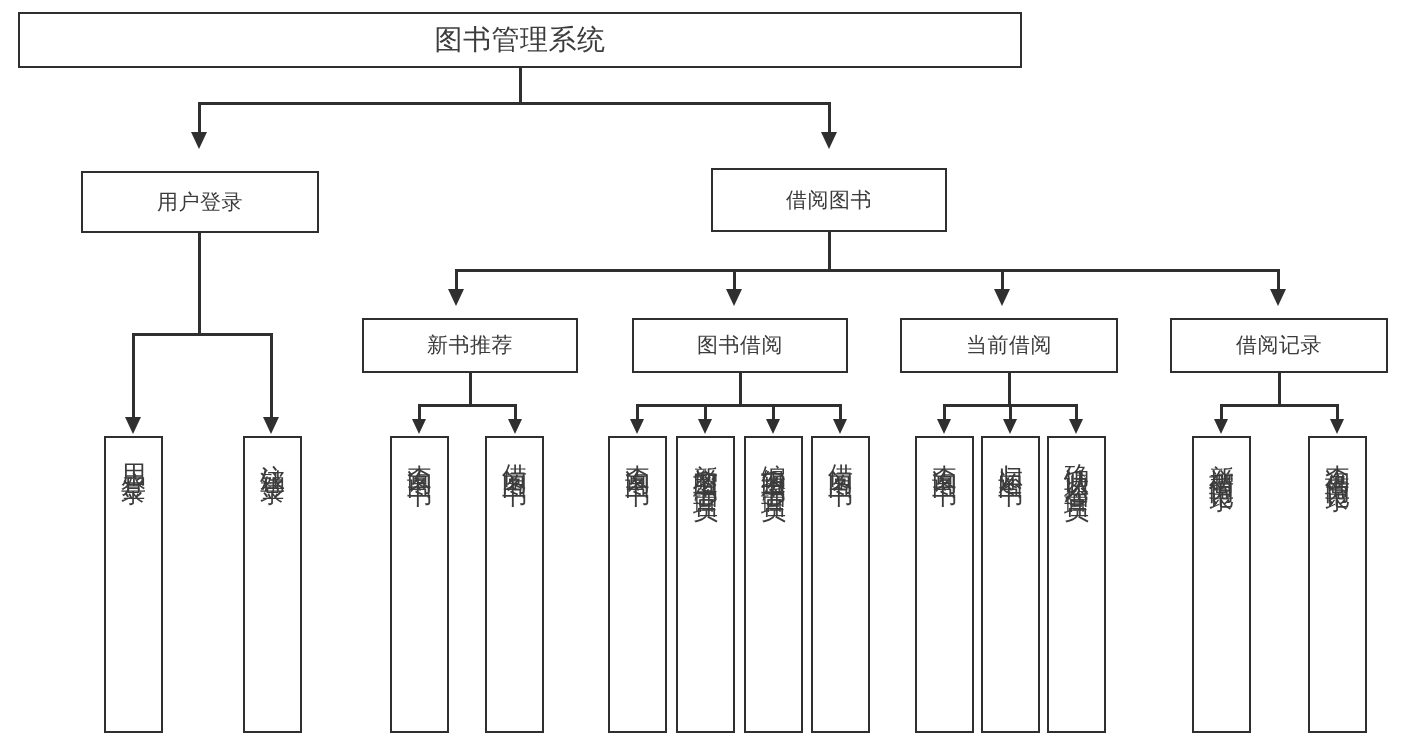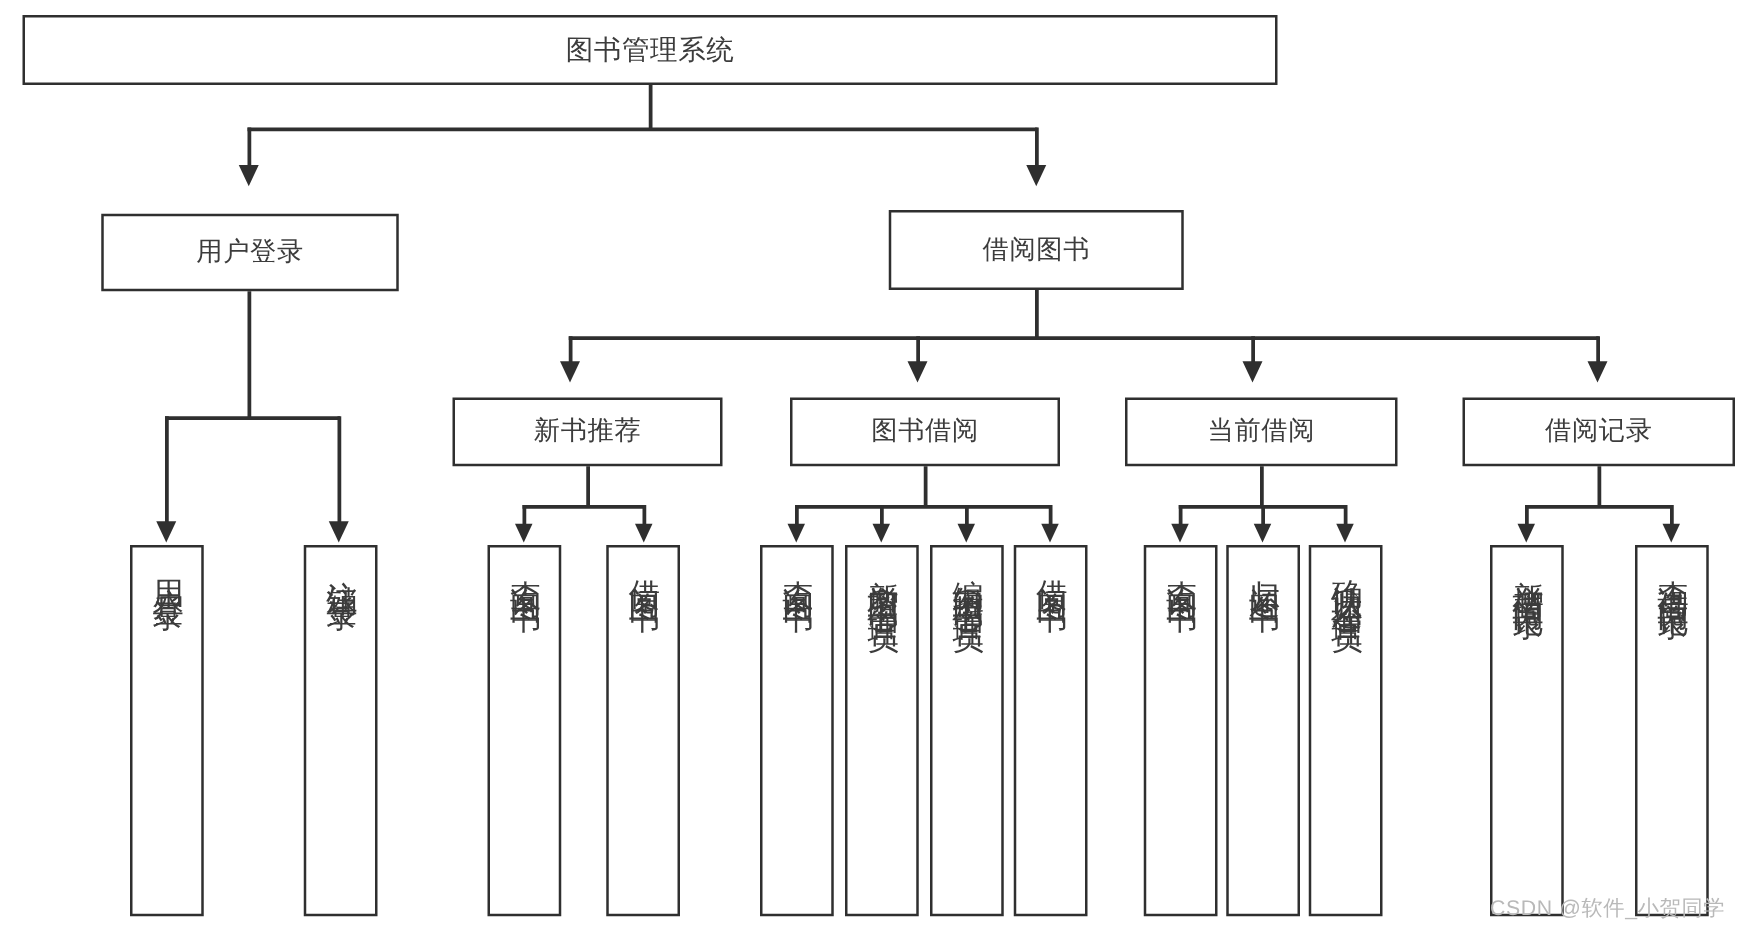--- a/index.html
+++ b/index.html
@@ -27,21 +27,21 @@
   }
   .node .label{
     white-space:nowrap;
     line-height:1.05;
     text-align:center;
   }
   
   .node.h .label{
     font-size:21px;
   }
-  .node.root .label{font-size:22px;}
+  .node.root .label{font-size:28px;}
   
   .node.v{
     align-items:flex-start;
     justify-content:center;
     padding-top:6px;
   }
   .node.v .label{
     writing-mode:vertical-rl;
     text-orientation:upright;
     -webkit-writing-mode:vertical-rl;
@@ -211,15 +211,14 @@
     <span class="label">确认归还（管理员）</span>
   </div>
 
   <div class="node v tall" style="left:1192px;top:436px;width:59px;height:297px;">
     <span class="label">新增借阅记录</span>
   </div>
   <div class="node v tall" style="left:1308px;top:436px;width:59px;height:297px;">
     <span class="label">查询借阅记录</span>
   </div>
 
-  <div class="watermark" style="left:1192px;top:715px;">CSDN @软件_小贺同学</div>
 
 </div>
 
 </body></html>

